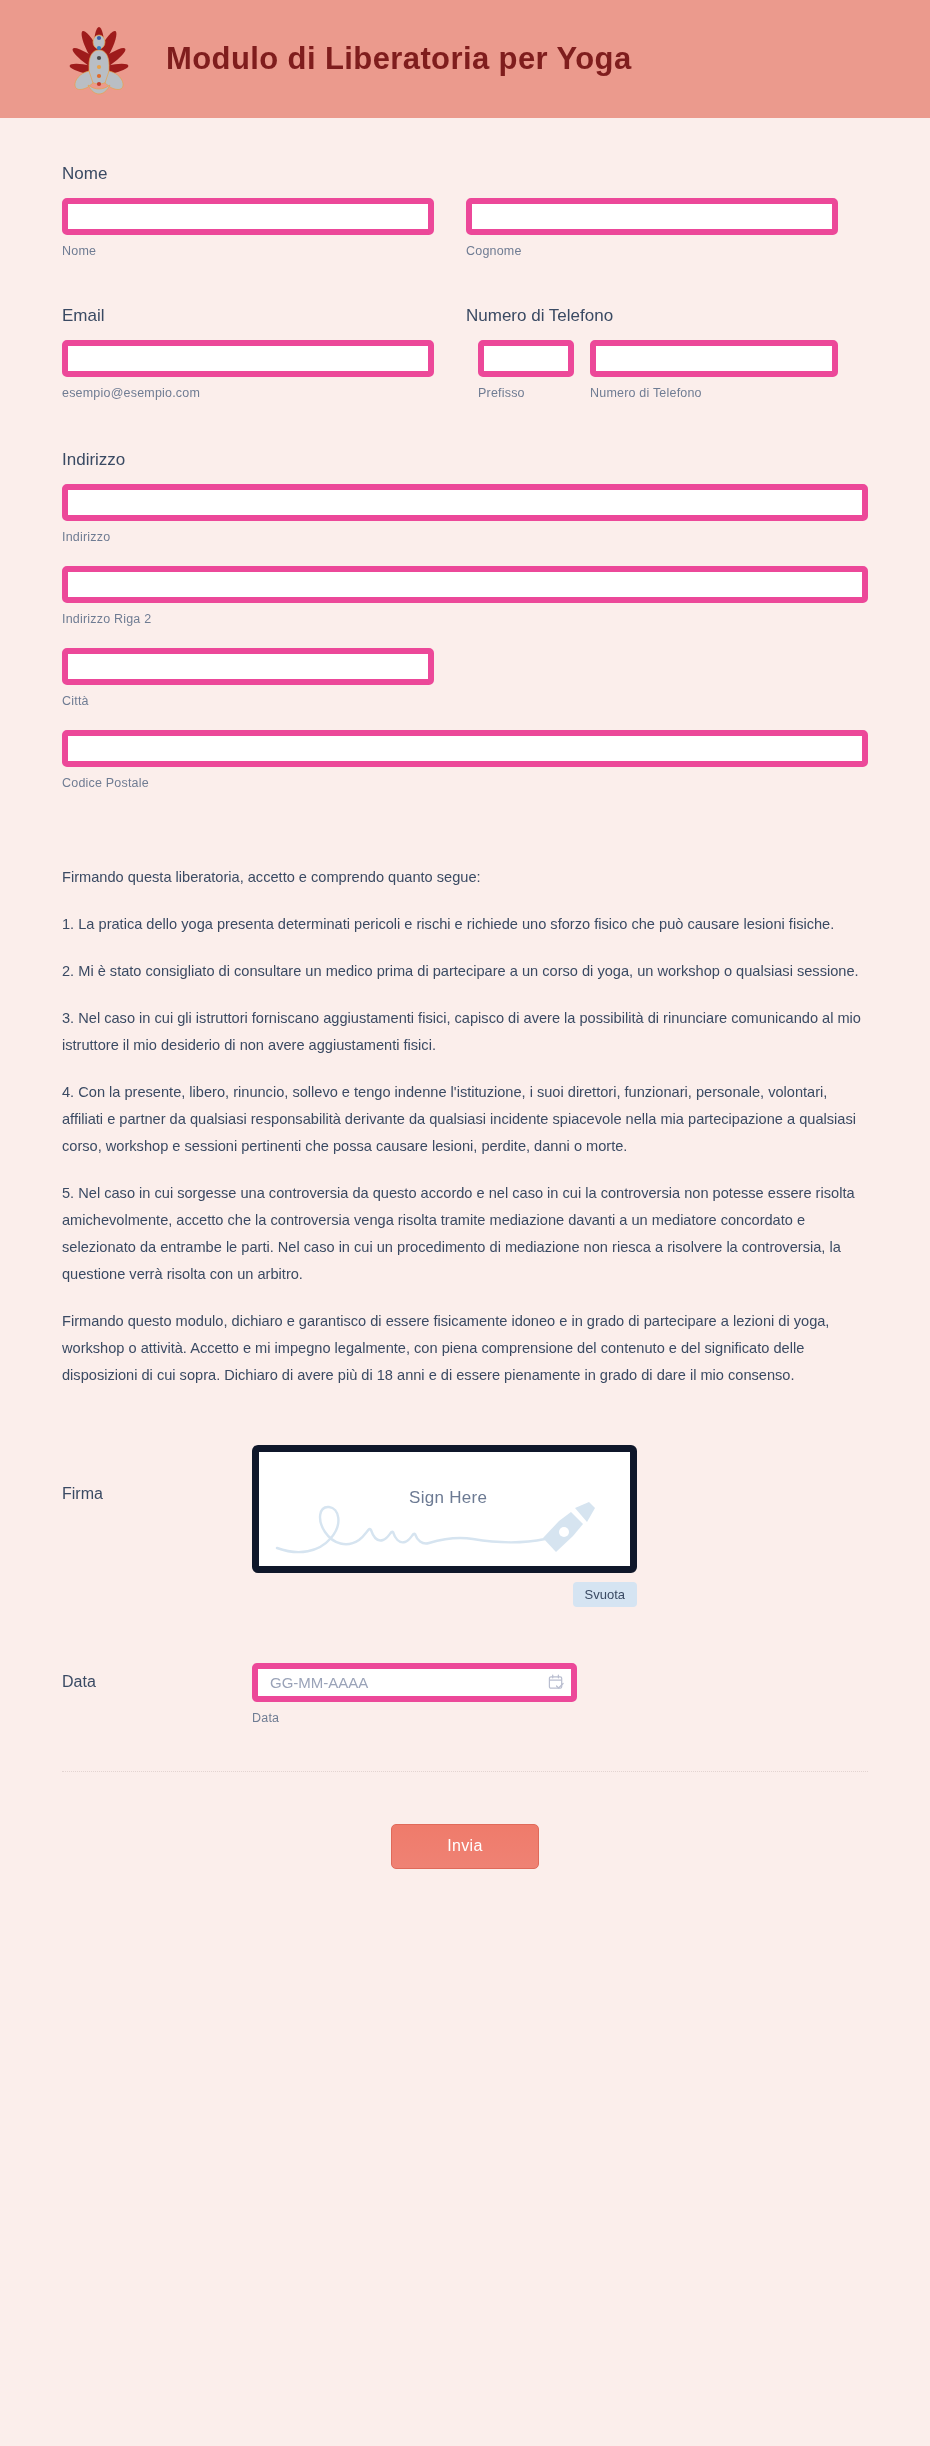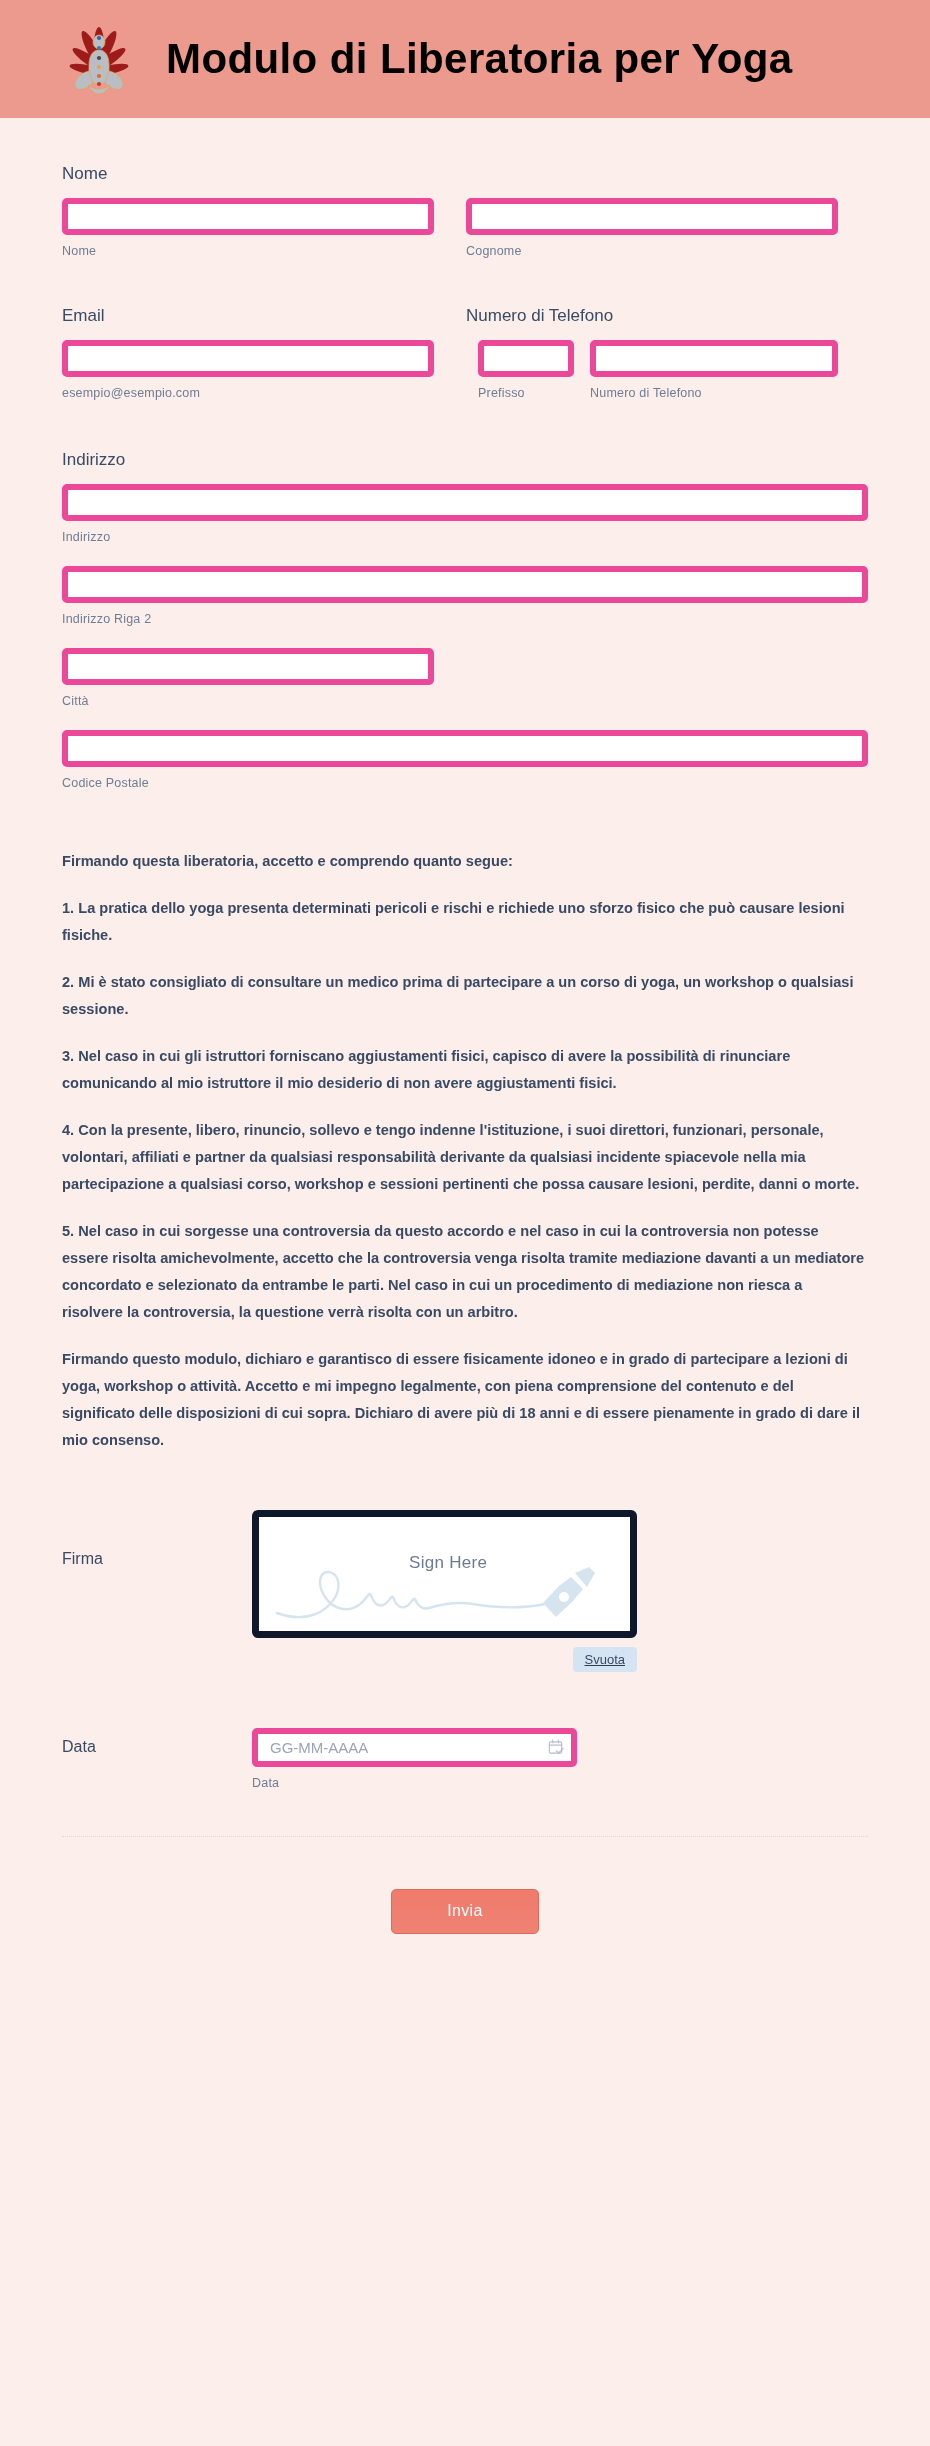--- a/index.html
+++ b/index.html
@@ -29,24 +29,24 @@
   }
   .logo {
     width: 78px;
     height: 84px;
     flex: 0 0 78px;
     position: relative;
   }
   .logo svg { display: block; width: 78px; height: 84px; }
 
   .header-title {
-    font-size: 42px;
+    font-size: 31px;
     font-weight: bold;
     letter-spacing: 0.4px;
-    color: #000000;
+    color: #7f1d1d;
     white-space: nowrap;
   }
 
   
   .form-body {
     padding: 46px 62px 0 62px;
   }
 
   .field-group { margin-bottom: 26px; }
 
@@ -85,23 +85,22 @@
   }
 
   
   .phone-wrap { display: flex; gap: 16px; width: 372px; }
   .phone-prefix { width: 96px; margin-left: 12px; }
   .phone-number { flex: 1; }
   .addr-line { margin-bottom: 22px; }
 
   
   .legal {
-    margin-top: 58px;
+    margin-top: 74px;
     margin-bottom: 10px;
-    font-weight: bold;
   }
   .legal p {
     font-size: 14.6px;
     line-height: 1.85;
     color: #3a4a63;
     margin-bottom: 20px;
     max-width: 805px;
   }
 
   
@@ -136,21 +135,20 @@
     top: 36px;
     font-size: 17px;
     color: #6c7a93;
     letter-spacing: 0.3px;
   }
   .sig-clear-row {
     width: 385px;
     display: flex;
     justify-content: flex-end;
     margin-top: 9px;
-    text-decoration: underline;
   }
   .btn-clear {
     background: #d5e4f2;
     border: none;
     border-radius: 4px;
     color: #3a4a63;
     font-size: 13px;
     font-family: "Liberation Sans", sans-serif;
     padding: 5px 12px;
     cursor: pointer;

